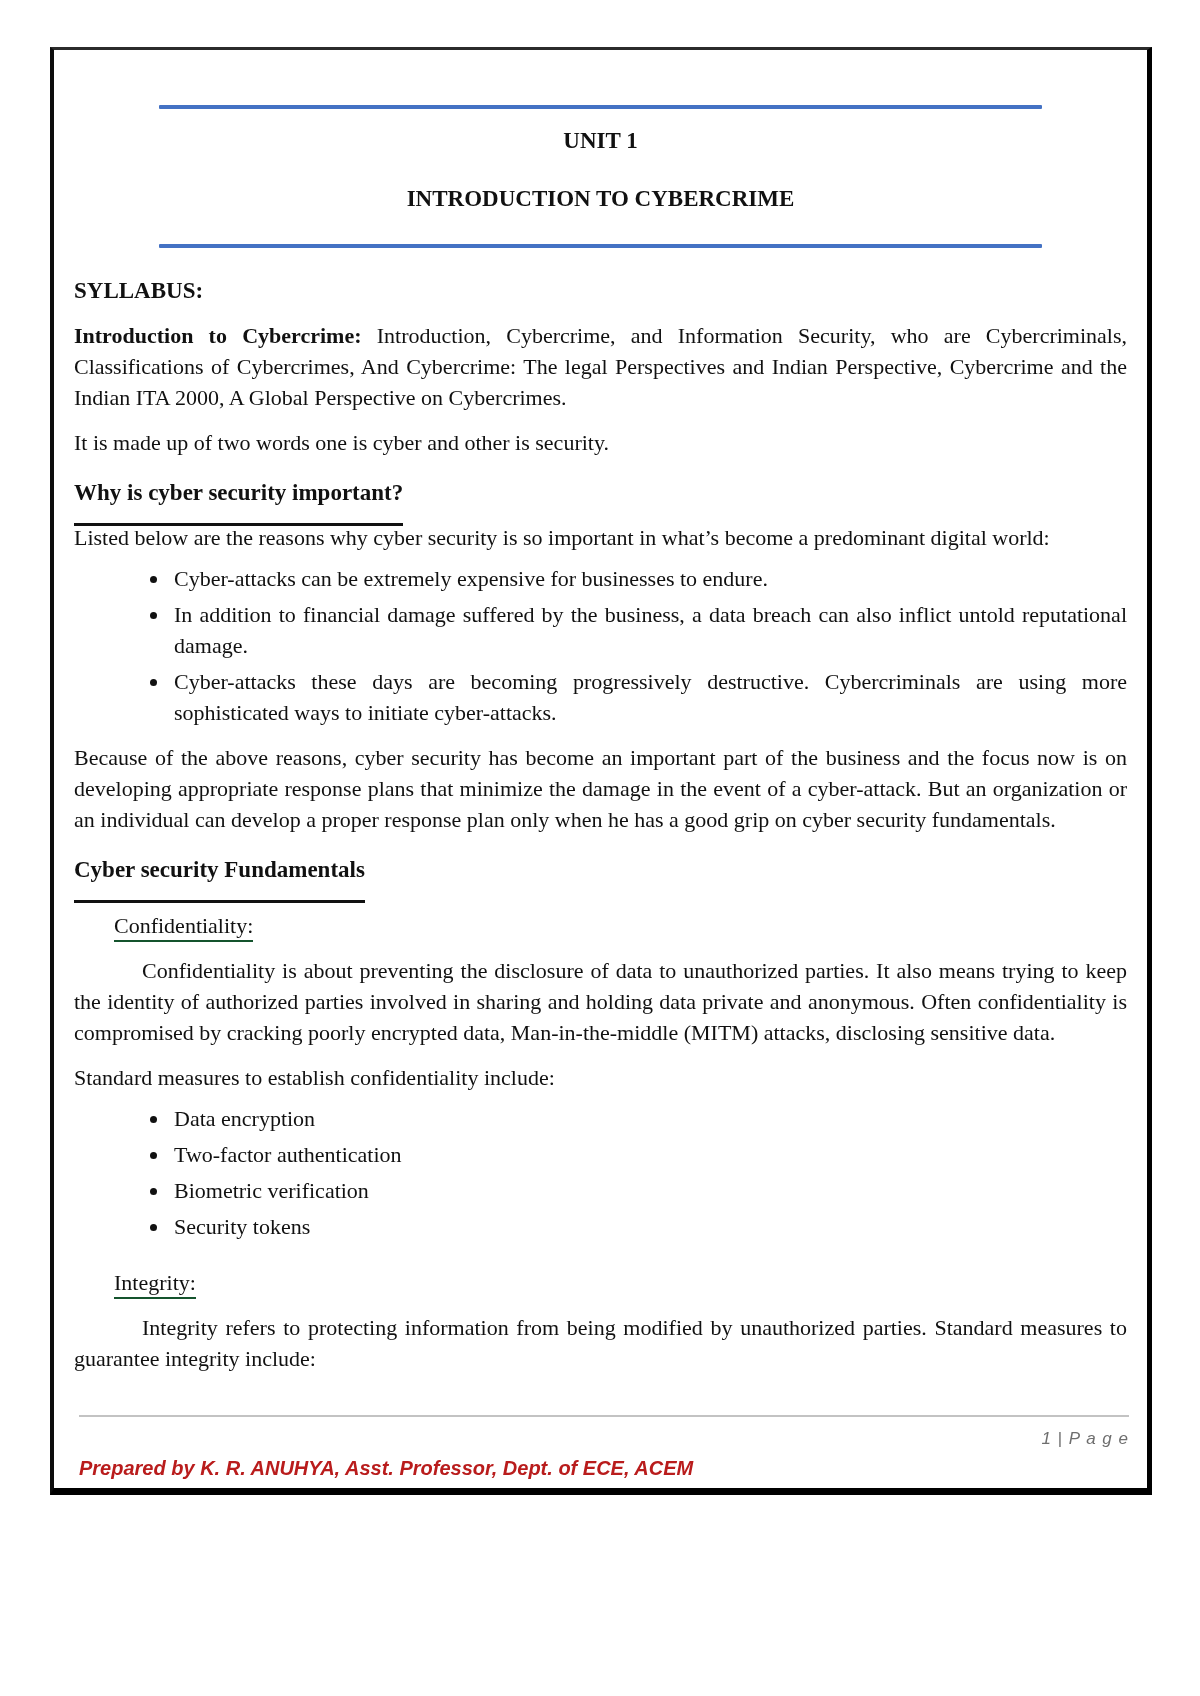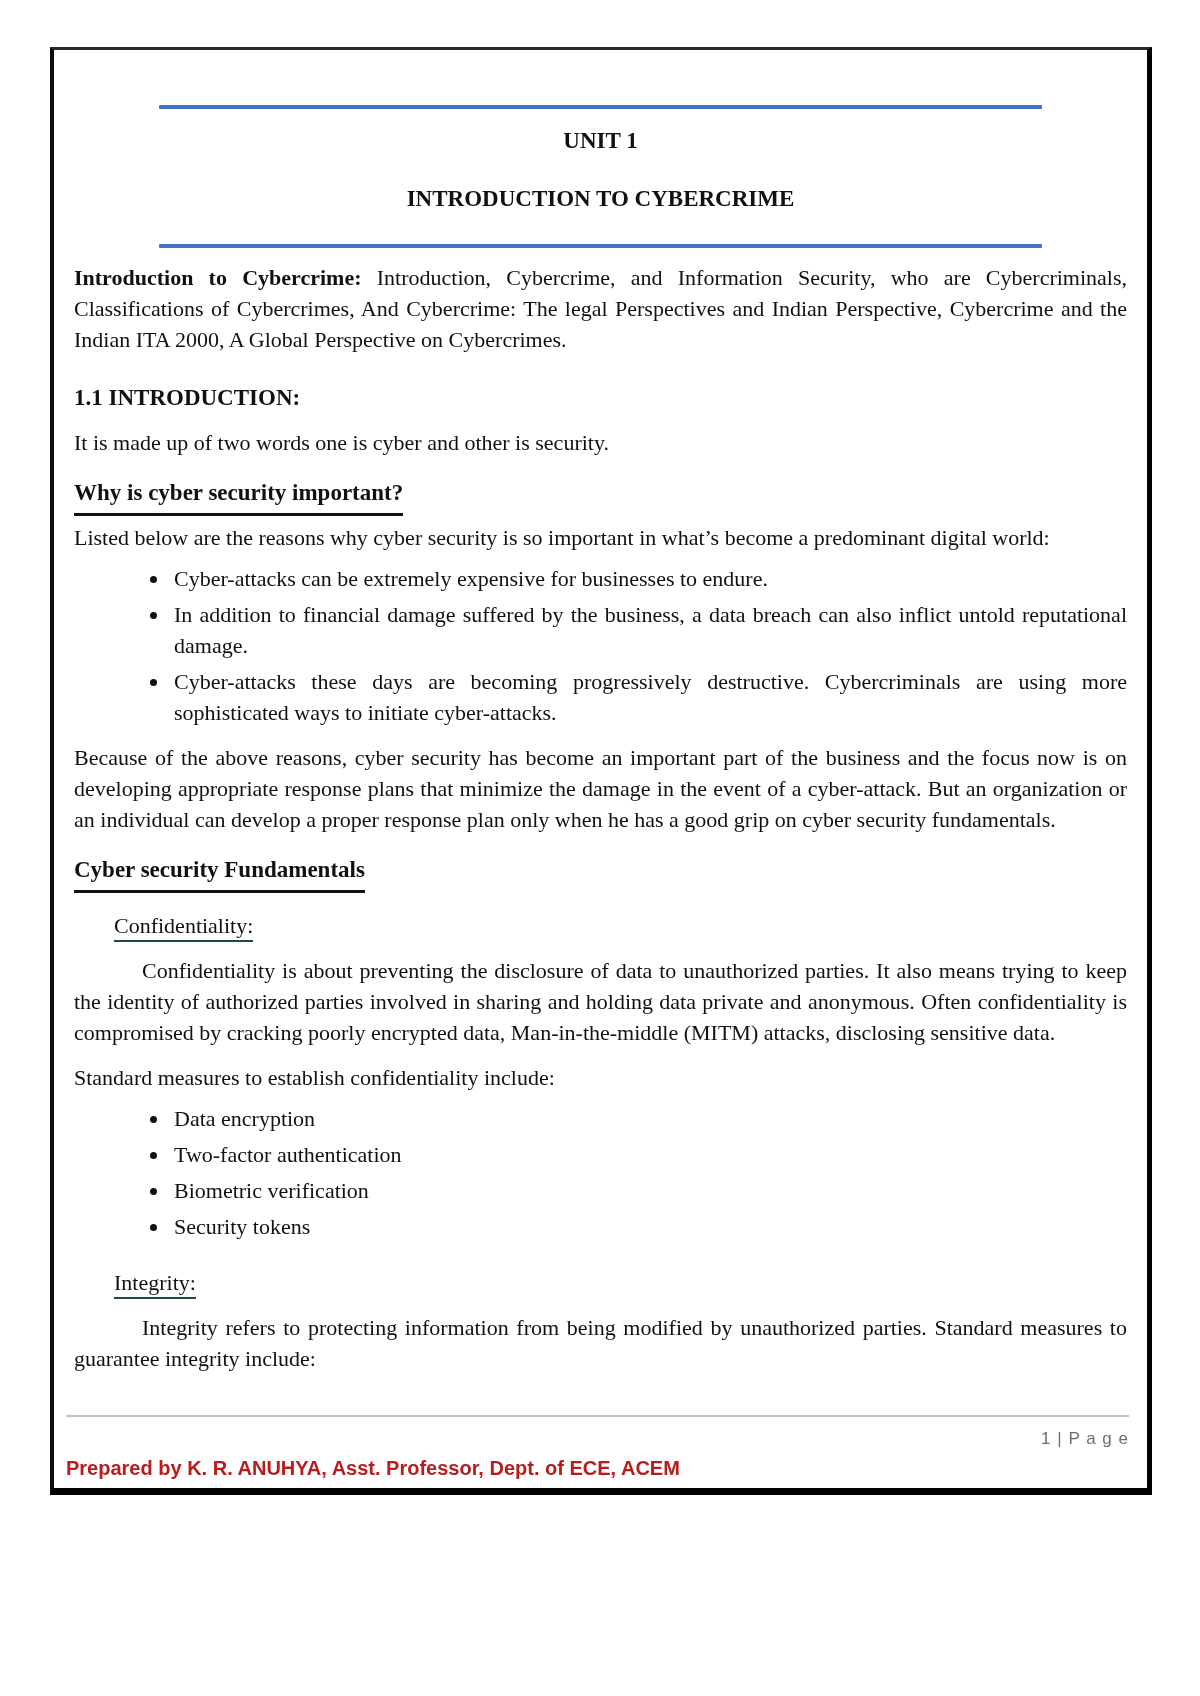--- a/index.html
+++ b/index.html
@@ -54,21 +54,21 @@
     margin: 28px 0 8px 0;
   }
   .h-underline-bold {
     margin: 20px 0 8px 0;
     font-size: 23px;
     line-height: 30px;
     font-weight: bold;
   }
   .h-underline-bold > span {
     border-bottom: 3px solid #111111;
-    padding-bottom: 8px;
+    padding-bottom: 18px;
   }
   .h-underline {
     margin: 26px 0 8px 0;
     font-size: 22px;
     line-height: 30px;
     font-weight: normal;
   }
   .h-underline > span {
     border-bottom: 2px solid #14532d;
     padding-bottom: 2px;
@@ -90,23 +90,24 @@
   }
   li {
     font-size: 22px;
     line-height: 31px;
     text-align: justify;
     margin: 0 0 5px 0;
     padding-left: 4px;
   }
   .footer {
     position: absolute;
-    left: 12px;
+    left: 25px;
     right: 18px;
     bottom: 8px;
+    font-style: italic;
   }
   .footer-rule {
     height: 2px;
     background: #c3c3c3;
   }
   .page-label {
     text-align: right;
     font-family: "Liberation Sans", "DejaVu Sans", sans-serif;
     font-size: 17px;
     color: #6e6e6e;
@@ -128,24 +129,24 @@
   <div class="content">
 
     <div class="title-rule rule-top"></div>
 
     <h1>UNIT 1</h1>
 
     <h2>INTRODUCTION TO CYBERCRIME</h2>
 
     <div class="title-rule rule-bottom"></div>
 
+    <div class="h-section">SYLLABUS:</div>
 
     <p><strong>Introduction to Cybercrime:</strong> <span>Introduction, Cybercrime, and Information Security, who are Cybercriminals, Classifications of Cybercrimes, And Cybercrime: The legal Perspectives and Indian Perspective, Cybercrime and the Indian ITA 2000, A Global Perspective on Cybercrimes.</span></p>
 
-    <div class="h-section">1.1 INTRODUCTION:</div>
 
     <p>It is made up of two words one is cyber and other is security.</p>
 
 
     <div class="h-underline-bold"><span>Why is cyber security important?</span></div>
 
     <p>Listed below are the reasons why cyber security is so important in what’s become a predominant digital world:</p>
 
     <ul>
       <li>Cyber-attacks can be extremely expensive for businesses to endure.</li>

